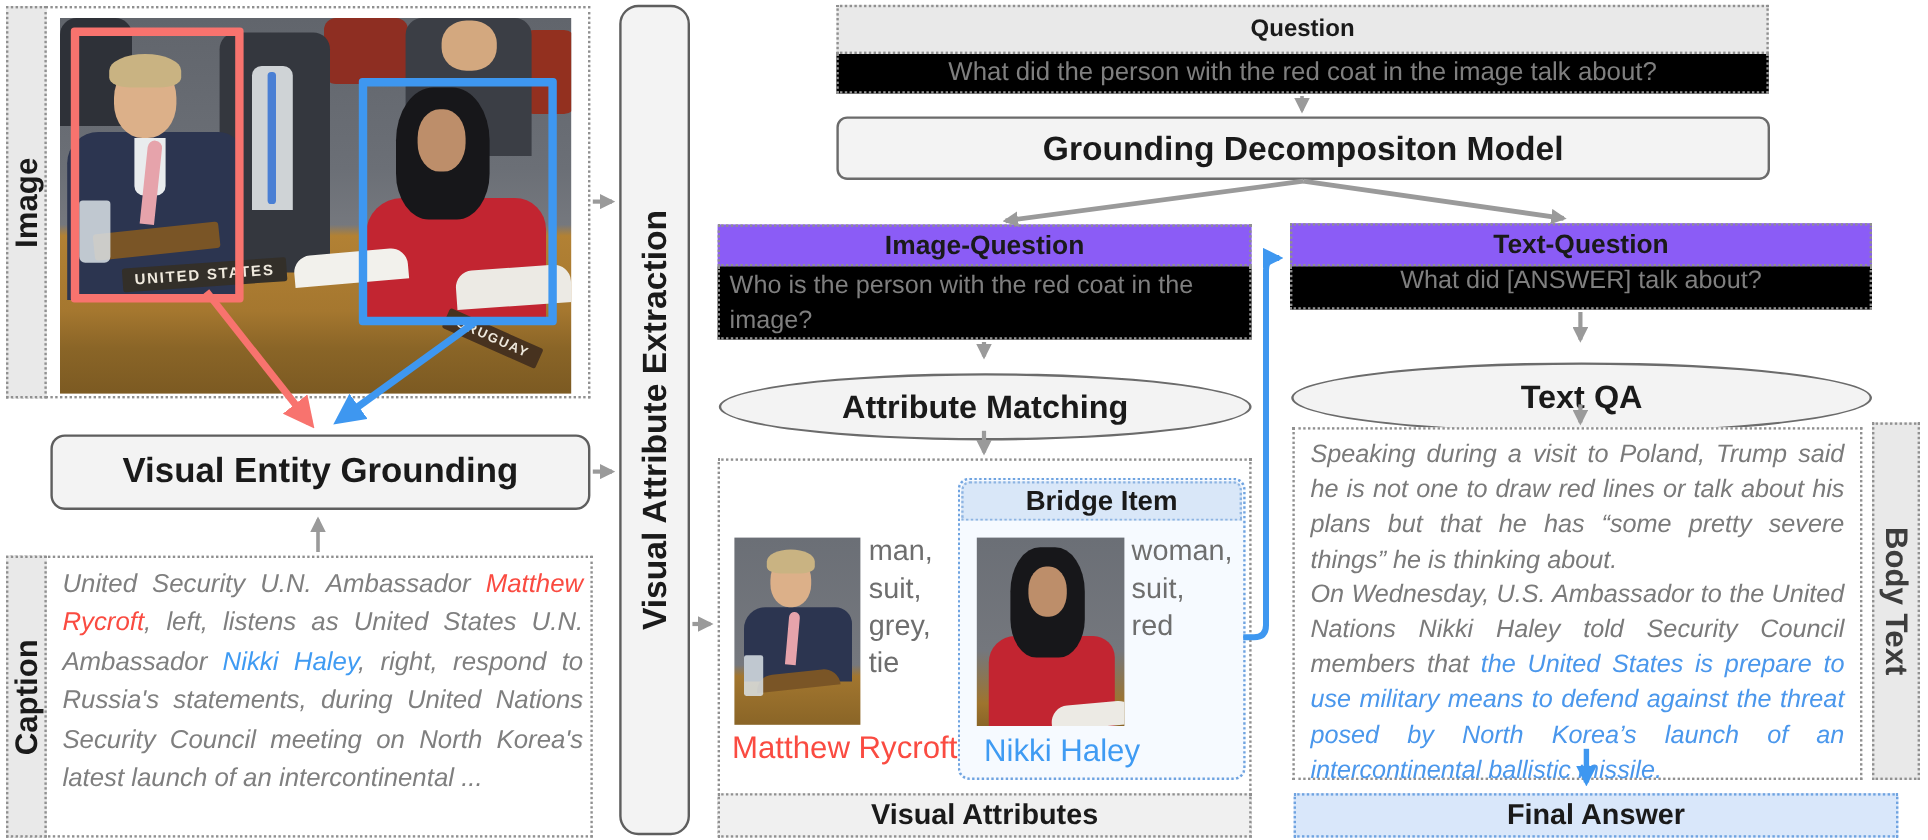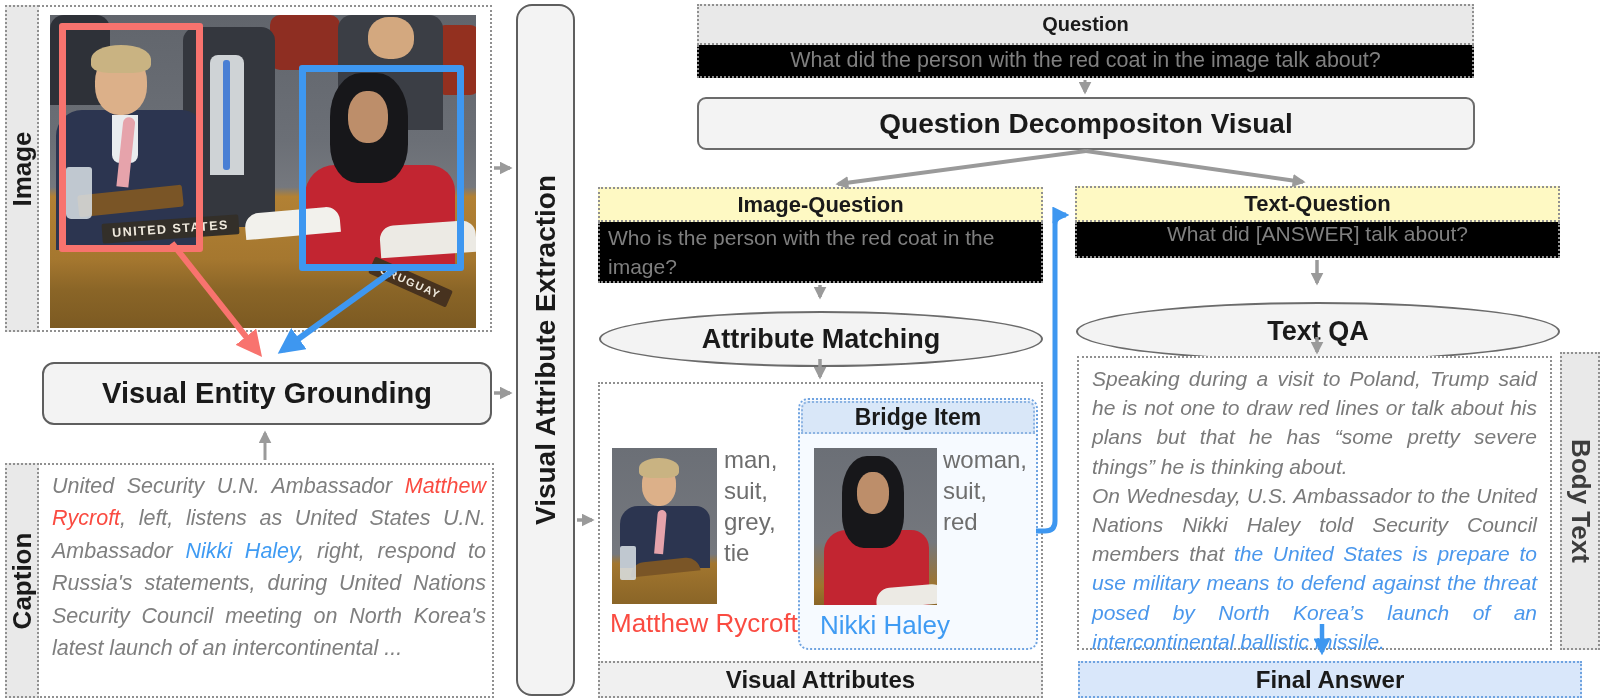--- a/index.html
+++ b/index.html
@@ -3,21 +3,21 @@
 <meta charset="utf-8">
 <style>
   html,body{margin:0;padding:0;background:#fff;}
   #canvas{position:relative;width:1607px;height:700px;background:#fff;overflow:hidden;
           font-family:"Liberation Sans",sans-serif;color:#1a1a1a;}
   .abs{position:absolute;}
   
   .dotted{border:2px dotted #909090;background:#fff;box-sizing:border-box;}
   .strip{background:#e9e9e9;border:2px dotted #909090;box-sizing:border-box;
          display:flex;align-items:center;justify-content:center;}
-  .subhead{background:#fef9c3;border:2px dotted #909090;box-sizing:border-box;
+  .subhead{background:#8b5cf6;border:2px dotted #909090;box-sizing:border-box;
            display:flex;align-items:center;justify-content:center;font-weight:bold;font-size:22px;}
   .panelbody{border:2px dotted #909090;border-top:none;box-sizing:border-box;background:#000000;
              color:#7f7f7f;font-size:21px;}
   .vlabel{position:absolute;top:50%;left:50%;white-space:nowrap;font-weight:bold;}
   .rotccw{transform:translate(-50%,-50%) rotate(-90deg);}
   .rotcw{transform:translate(-50%,-50%) rotate(90deg);}
   
   .node{background:#f3f3f3;box-sizing:border-box;display:flex;align-items:center;justify-content:center;
         font-weight:bold;}
   .rect-node{border:2.5px solid #5e5e5e;border-radius:12px;}
@@ -97,21 +97,21 @@
   <div class="abs" style="left:697px;top:4px;width:777px;height:74px;">
     <div class="strip" style="width:100%;height:41px;font-weight:bold;font-size:20px;">
       <span>Question</span>
     </div>
     <div class="panelbody" style="width:100%;height:33px;display:flex;align-items:center;justify-content:center;font-size:21.5px;">
       <span>What did the person with the red coat in the image talk about?</span>
     </div>
   </div>
 
   <div class="abs node" style="left:697px;top:97px;width:778px;height:53px;border:2.5px solid #6b6b6b;border-radius:9px;font-size:28px;">
-    <span>Question Decompositon Visual</span>
+    <span>Grounding Decompositon Model</span>
   </div>
 
   <div class="abs" style="left:598px;top:187px;width:445px;height:96px;">
     <div class="subhead" style="width:100%;height:35px;">
       <span>Image-Question</span>
     </div>
     <div class="panelbody" style="width:100%;height:61px;padding:1px 8px;line-height:29px;">
       <span>Who is the person with the red coat in the image?</span>
     </div>
   </div>

